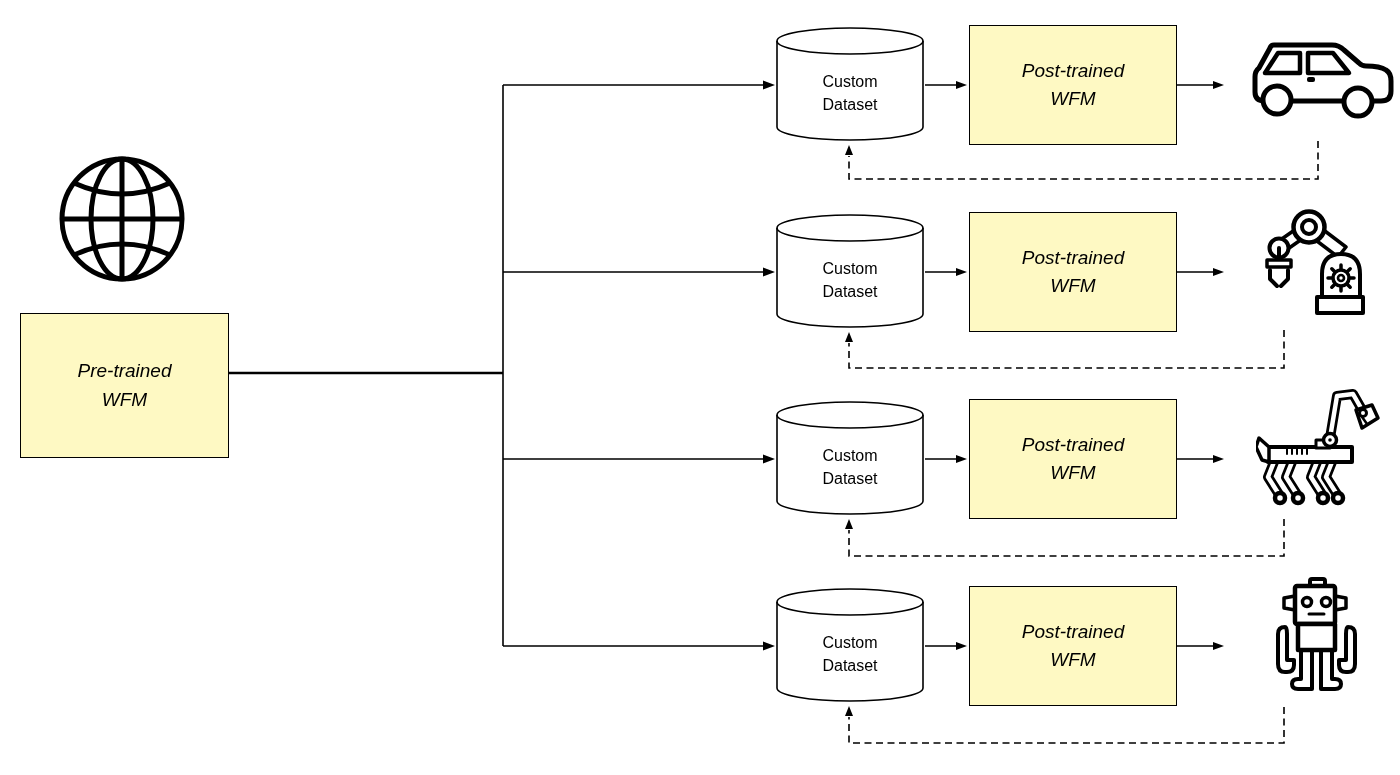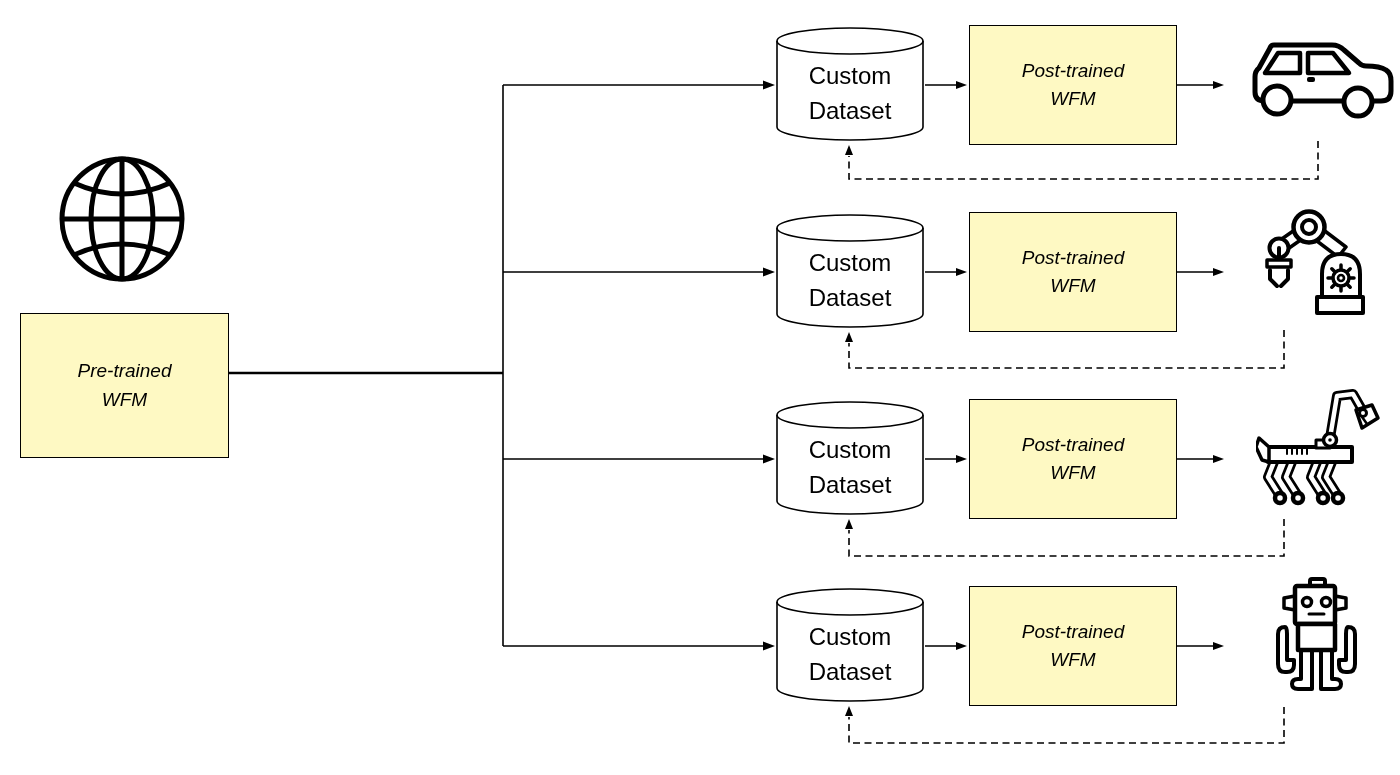--- a/index.html
+++ b/index.html
@@ -15,21 +15,21 @@
     box-sizing:border-box;
     font-style:italic;
   }
   .pretrained{left:20px;top:313px;width:209px;height:145px;}
   .post{left:969px;width:208px;height:120px;}
   .cylinder{position:absolute;left:775px;width:150px;height:118px;}
   .cylinder svg{position:absolute;left:0;top:0;}
   .cyl-label{
     position:absolute;left:0;top:0;right:0;bottom:0;padding-top:17px;
     display:flex;align-items:center;justify-content:center;
-    text-align:center;font-size:24px;line-height:1.42;white-space:pre-line;
+    text-align:center;font-size:16px;line-height:1.42;white-space:pre-line;
   }
   .icon{position:absolute;}
   .globe{left:55px;top:152px;}
   .car{left:1248px;top:36px;}
   .arm{left:1258px;top:200px;}
   .dog{left:1256px;top:384px;}
   .robot{left:1275px;top:576px;}
 </style>
 </head>
 <body>

